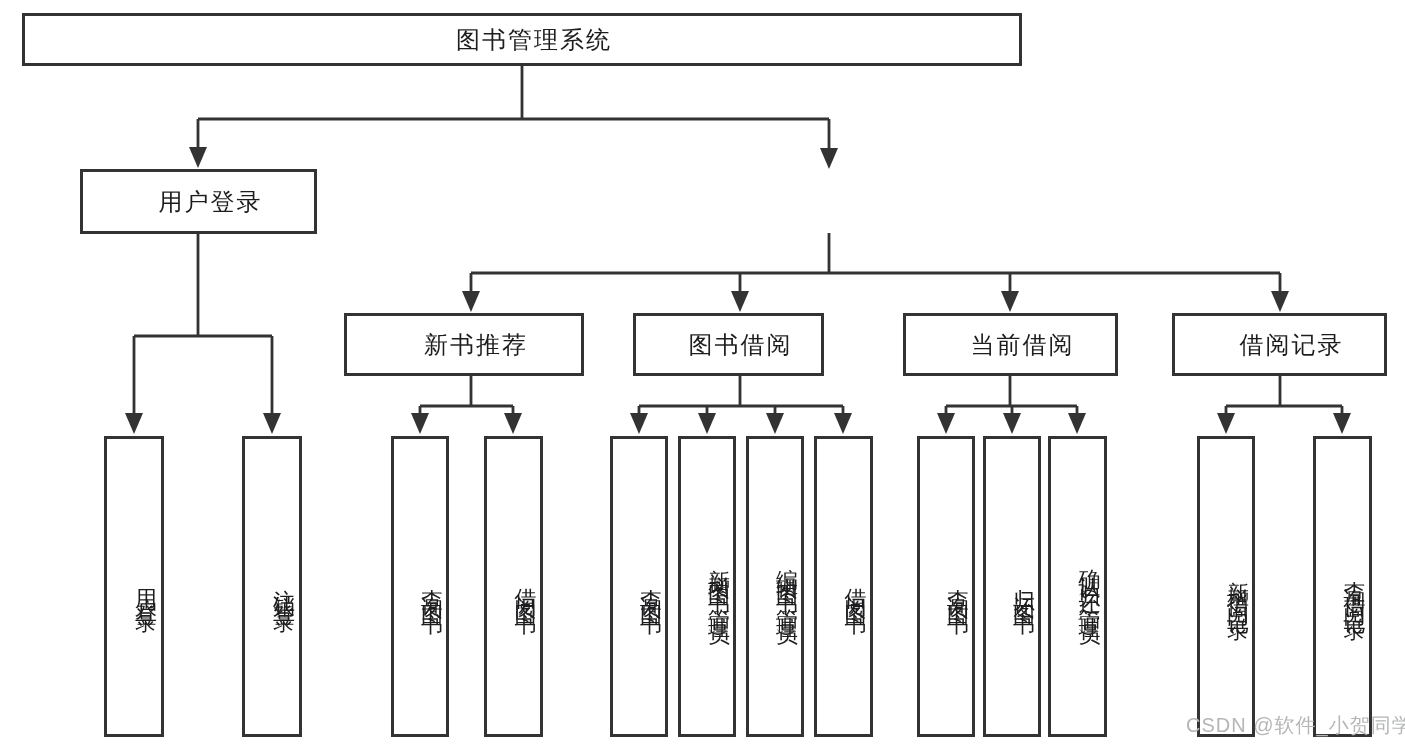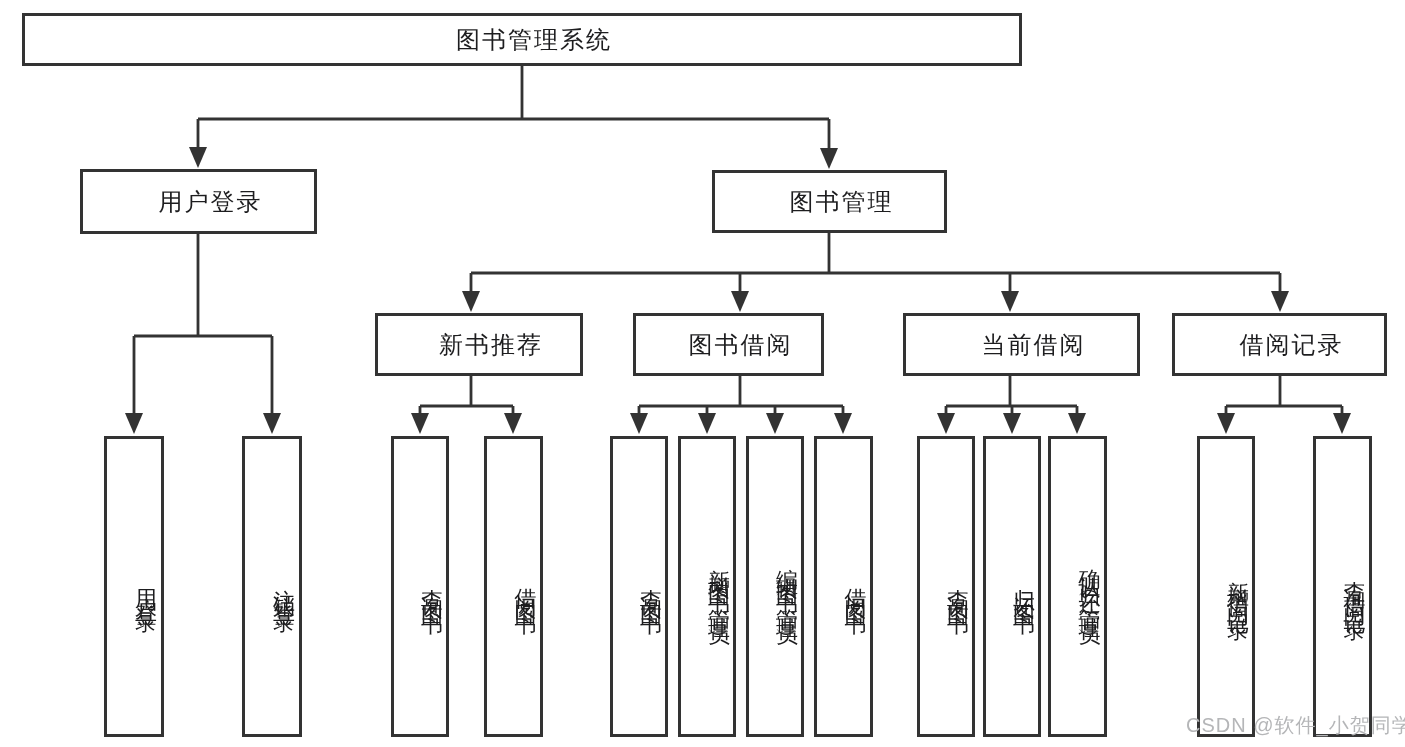--- a/index.html
+++ b/index.html
@@ -91,25 +91,24 @@
       <polygon points="1003,413 1021,413 1012,434"></polygon>
       <polygon points="1068,413 1086,413 1077,434"></polygon>
       <polygon points="1217,413 1235,413 1226,434"></polygon>
       <polygon points="1333,413 1351,413 1342,434"></polygon>
     </g>
   </svg>
 
   <div class="box h-box" style="left:22px; top:13px; width:1000px; height:53px;">图书管理系统</div>
 
   <div class="box h-box" style="left:80px; top:169px; width:237px; height:65px;">用户登录</div>
-  <div class="box h-box" style="left:712px; top:170px; width:235px; height:63px;">图书管理</div>
 
-  <div class="box h-box" style="left:375px; top:313px; width:208px; height:63px;">新书推荐</div>
+  <div class="box h-box" style="left:344px; top:313px; width:240px; height:63px;">新书推荐</div>
   <div class="box h-box" style="left:633px; top:313px; width:191px; height:63px;">图书借阅</div>
-  <div class="box h-box" style="left:903px; top:313px; width:237px; height:63px;">当前借阅</div>
+  <div class="box h-box" style="left:903px; top:313px; width:215px; height:63px;">当前借阅</div>
   <div class="box h-box" style="left:1172px; top:313px; width:215px; height:63px;">借阅记录</div>
 
   <div class="box v-box" style="left:104px; top:436px; width:60px; height:301px;">用户登录</div>
   <div class="box v-box" style="left:242px; top:436px; width:60px; height:301px;">注销登录</div>
 
   <div class="box v-box" style="left:391px; top:436px; width:58px; height:301px;">查询图书</div>
   <div class="box v-box" style="left:484px; top:436px; width:59px; height:301px;">借阅图书</div>
 
   <div class="box v-box" style="left:610px; top:436px; width:58px; height:301px;">查询图书</div>
   <div class="box v-box" style="left:678px; top:436px; width:58px; height:301px;">新增图书（管理员）</div>

